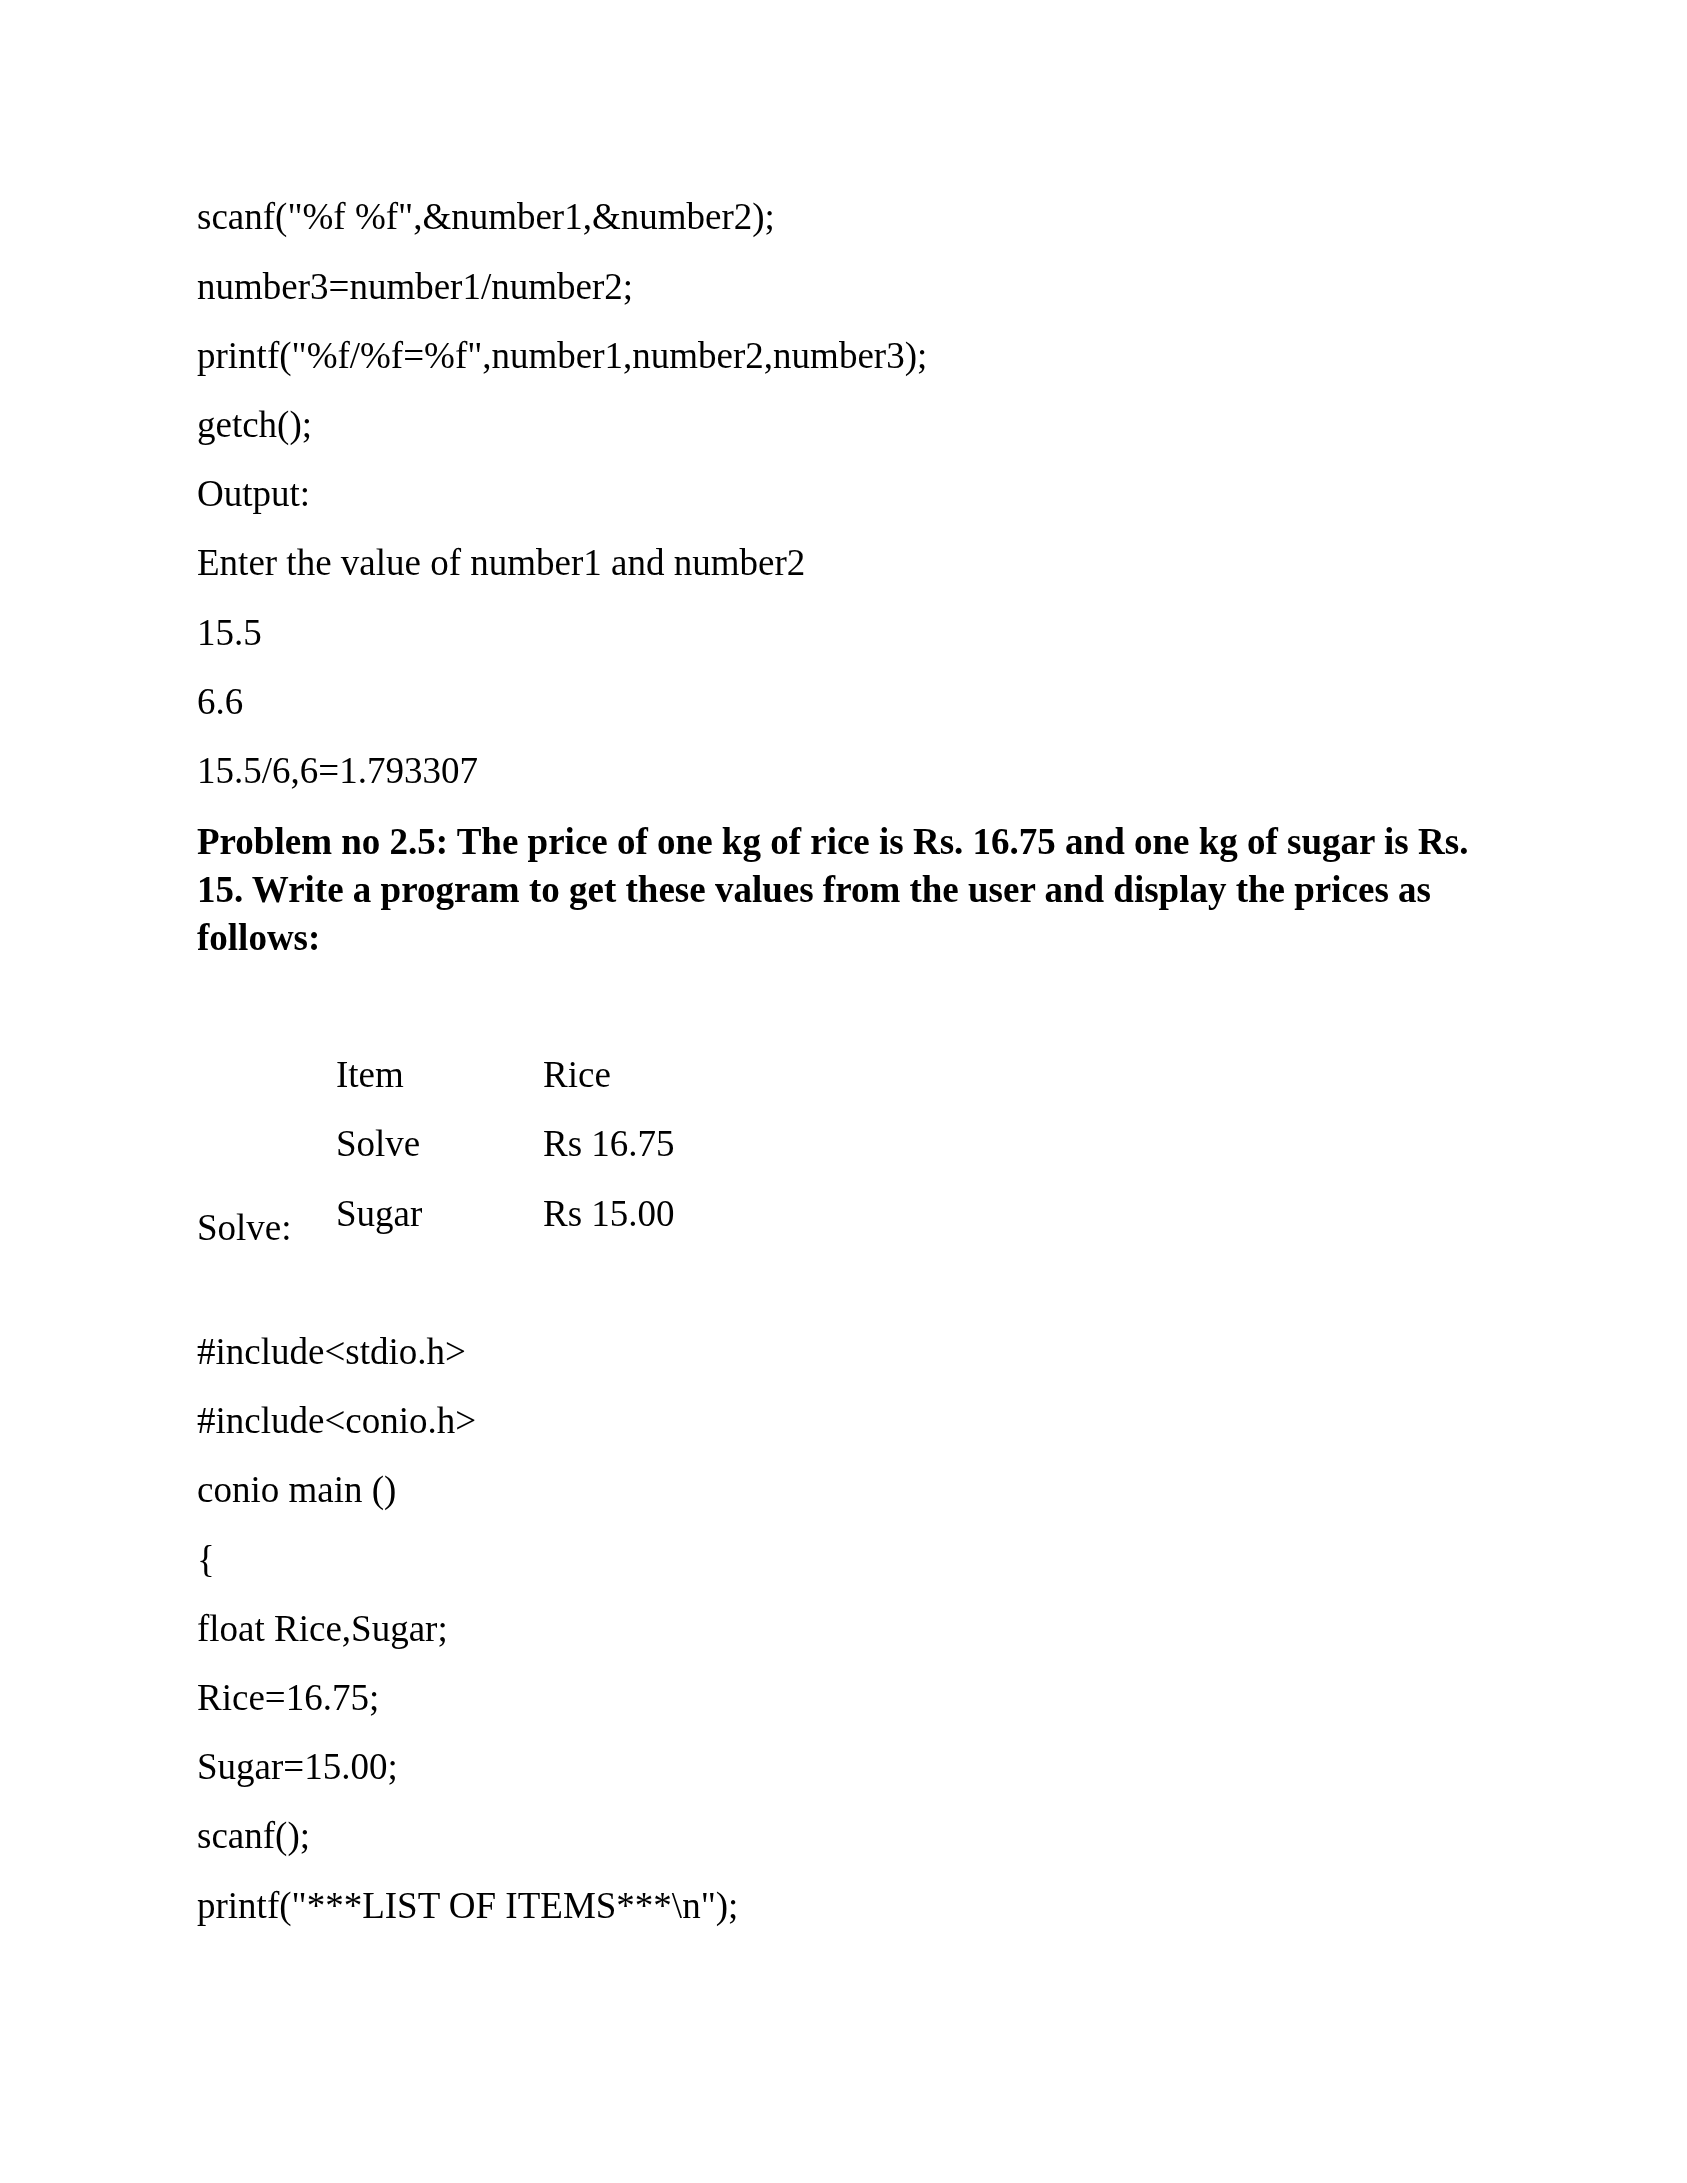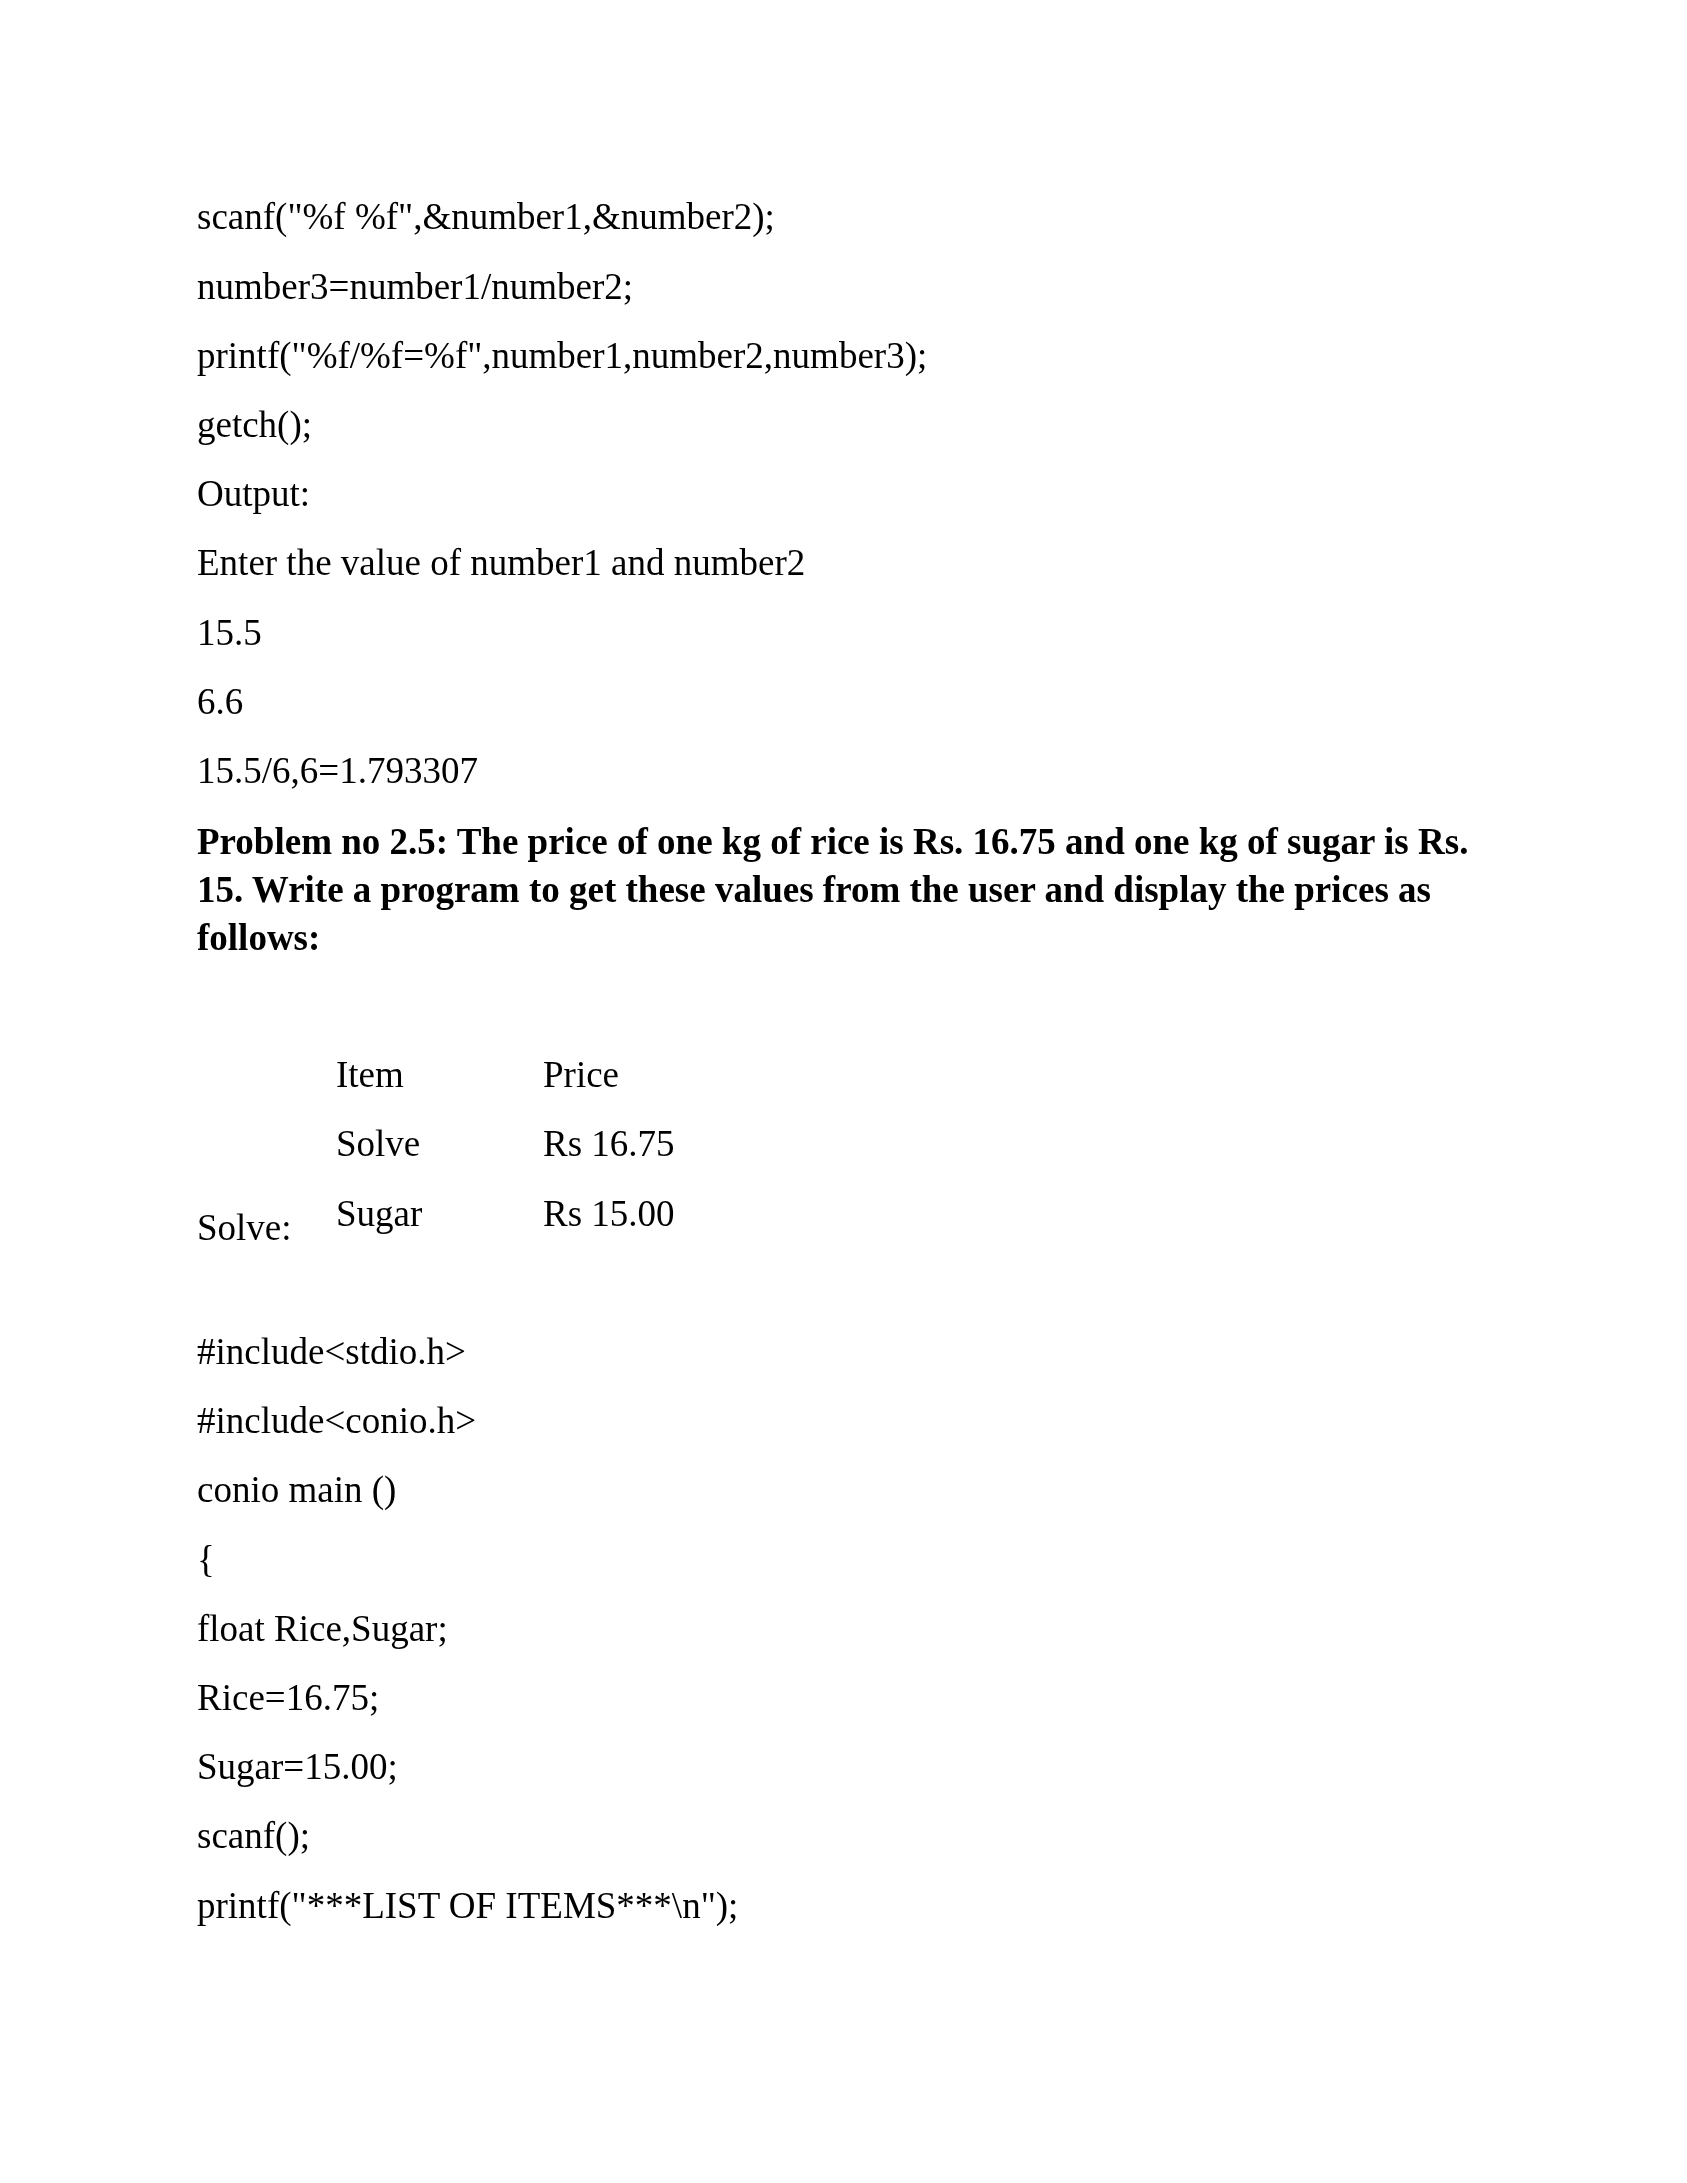--- a/index.html
+++ b/index.html
@@ -27,21 +27,21 @@
   <div class="line" style="top:540px">Enter the value of number1 and number2</div>
   <div class="line" style="top:610px">15.5</div>
   <div class="line" style="top:679px">6.6</div>
   <div class="line" style="top:748px">15.5/6,6=1.793307</div>
 
   <div class="para" style="top:818px">Problem no 2.5: The price of one kg of rice is Rs. 16.75 and one kg of sugar is Rs. 15. Write a program to get these values from the user and display the prices as follows:</div>
 
 
   <div>
     <div class="cell col-item" style="top:1052px">Item</div>
-    <div class="cell col-price" style="top:1052px">Price</div>
+    <div class="cell col-price" style="top:1052px">Rice</div>
 
     <div class="cell col-item" style="top:1121px">Solve</div>
     <div class="cell col-price" style="top:1121px">Rs 16.75</div>
 
     <div class="cell col-item" style="top:1191px">Sugar</div>
     <div class="cell col-price" style="top:1191px">Rs 15.00</div>
   </div>
 
   <div class="line" style="top:1205px">Solve:</div>
   <div class="line" style="top:1329px">#include&lt;stdio.h&gt;</div>

